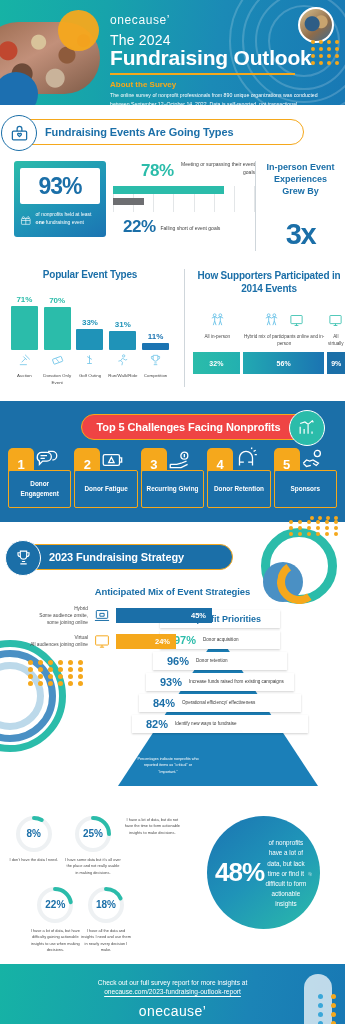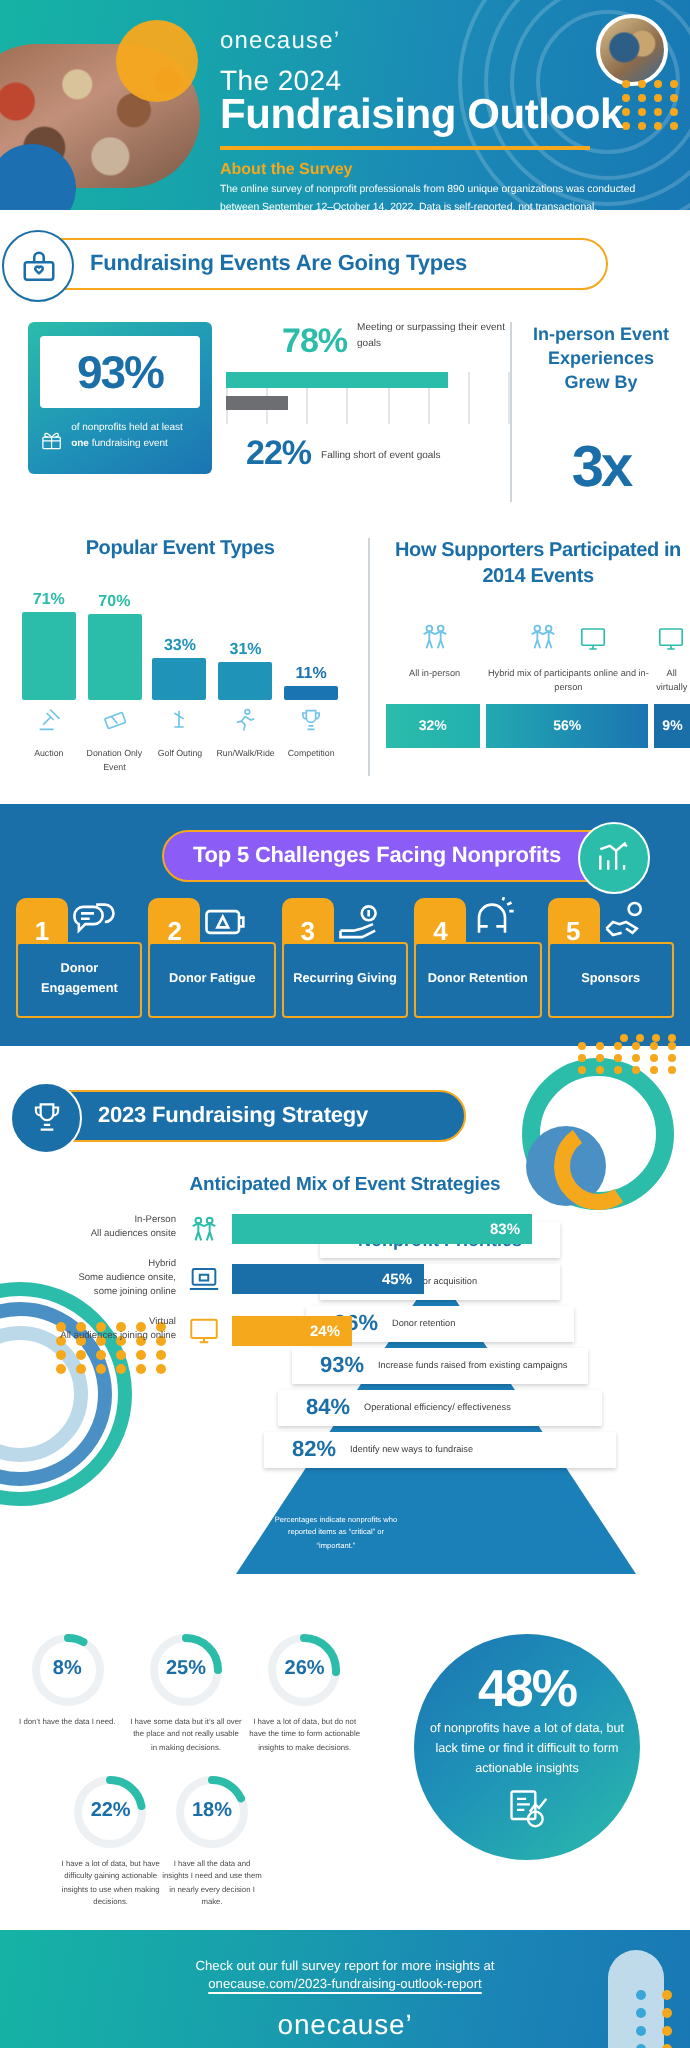--- a/index.html
+++ b/index.html
@@ -69,21 +69,21 @@
     color:#ffffff; font-size:5.2px; line-height:1.85; margin-top:2px; max-width:218px;
   }
 
   
   .sec-white { position:relative; background:#ffffff; }
   .pill {
     display:flex; align-items:center; gap:8px;
     height:26px; border-radius:14px; border:1.6px solid #f5a81c;
     background:#ffffff; padding:0 14px 0 30px; position:relative;
   }
-  .pill-teal { border-color:#f5a81c; background:#8b5cf6;margin-left:48px; }
+  .pill-teal { border-color:#f5a81c; background:#ef4444;margin-left:48px; }
   .pill-blue { border-color:#f5a81c; background:#1b6fa8; }
   .pill-txt { font-size:11px; font-weight:700; color:#1b6fa8; letter-spacing:-.1px; white-space:nowrap; }
   .pill-teal .pill-txt, .pill-blue .pill-txt { color:#ffffff; }
   .pill-badge {
     position:absolute; left:-14px; top:-5px; width:36px; height:36px; border-radius:50%;
     background:#ffffff; border:1.6px solid #1b6fa8;
     display:flex; align-items:center; justify-content:center;
   }
   .pill-badge.teal { background:#2bbcaa; border-color:#ffffff; }
   .pill-badge.navy { background:#1b6fa8; border-color:#ffffff; }
@@ -98,21 +98,21 @@
   .card93-top {
     background:#ffffff; border-radius:2px; height:36px;
     display:flex; align-items:center; justify-content:center;
   }
   .card93-num { font-size:23px; font-weight:700; color:#1b6fa8; letter-spacing:-1px; }
   .card93-bot { display:flex; gap:4px; margin-top:6px; align-items:flex-start; }
   .card93-cap { font-size:5px; color:#ffffff; line-height:1.65; }
   .card93-cap b { font-weight:700; }
 
   .s1-mid { flex:1; position:relative; padding-left:7px; }
-  .row78 { display:flex; align-items:flex-end; gap:5px; padding-left:28px; }
+  .row78 { display:flex; align-items:flex-end; gap:5px; padding-left:28px;text-align:right; }
   .big-teal { font-size:17px; font-weight:700; color:#2bbcaa; letter-spacing:-.5px; line-height:1; }
   .big-navy { font-size:17px; font-weight:700; color:#1b6fa8; letter-spacing:-.5px; line-height:1; }
   .mini-cap { font-size:5px; color:#444; line-height:1.55; padding-bottom:2px; }
   .bars-box { margin-top:7px; position:relative; height:26px; }
   .gridlines { position:absolute; inset:0; display:flex; justify-content:space-between; }
   .gridlines i { width:1px; background:#e3e6e8; display:block; }
   .bar-t { position:relative; height:8px; background:#2bbcaa; width:78%; }
   .bar-g { position:relative; height:7px; background:#6d6e71; width:22%; margin-top:4px; }
   .row22 { display:flex; align-items:flex-end; gap:5px; margin-top:6px; padding-left:10px; }
 
@@ -223,21 +223,21 @@
   .donut-cell { width:56px; text-align:center; }
   .donut { width:40px; height:40px; margin:0 auto; position:relative; }
   .donut-v {
     position:absolute; inset:0; display:flex; align-items:center; justify-content:center;
     font-size:10px; font-weight:700; color:#1b6fa8;
   }
   .donut-cap { font-size:3.9px; color:#4a4a4a; line-height:1.7; margin-top:3px; }
   .circle48 {
     width:113px; height:113px; border-radius:50%; margin:2px auto 0 auto;
     background:linear-gradient(140deg,#1b74b2 0%,#1f93b8 48%,#2bbcaa 100%);
-    display:flex; flex-direction:column; align-items:center; justify-content:center;
+    display:flex; flex-direction:row; align-items:center; justify-content:center;
     padding:0 8px; text-align:center;
   }
   .c48-num { font-size:26px; font-weight:700; color:#ffffff; letter-spacing:-1px; line-height:1; }
   .c48-txt { font-size:6.3px; color:#ffffff; line-height:1.6; margin-top:3px; }
 
   
   .footer {
     position:relative; height:69px; overflow:hidden;
     background:linear-gradient(100deg,#16b3a5 0%,#18a0ac 35%,#1b84b6 72%,#1878b4 100%);
     display:flex; flex-direction:column; align-items:center; justify-content:center;
@@ -655,31 +655,20 @@
         <div class="pyr-row" style="width:176px;margin-left:0;">
           <span class="pyr-pct" style="color:#1b6fa8">82%</span>
           <span class="pyr-lab">Identify new ways to fundraise</span>
         </div>
       </div>
       <div class="pyr-note">Percentages indicate nonprofits who reported items as “critical” or “important.”</div>
     </div>
 
     <div class="mixrows">
       <div class="mixrow">
-        <div class="mixlab">In-Person<br>All audiences onsite</div>
-        <svg class="mixicon" viewBox="0 0 24 24" fill="none" stroke="#2bbcaa" stroke-width="1.4">
-            <circle cx="8" cy="6" r="2"></circle>
-            <circle cx="16" cy="6" r="2"></circle>
-            <path d="M8 8v6M4 10l4-2 4 2M6 20l2-6M10 20l-2-6M16 8v6M12 10l4-2 4 2M14 20l2-6M18 20l-2-6"></path>
-          </svg>
-        <div class="mixbar" style="width:150px;background:#2bbcaa;">
-            <span>83%</span>
-          </div>
-      </div>
-      <div class="mixrow">
         <div class="mixlab">Hybrid<br>Some audience onsite,<br>some joining online</div>
         <svg class="mixicon" viewBox="0 0 24 24" fill="none" stroke="#1b6fa8" stroke-width="1.4">
             <rect x="4" y="5" width="16" height="11" rx="1"></rect>
             <path d="M2 19h20M9 9h6v4H9z"></path>
           </svg>
         <div class="mixbar" style="width:96px;background:#1b6fa8;">
             <span>45%</span>
           </div>
       </div>
       <div class="mixrow">
@@ -713,27 +702,20 @@
             <div class="donut">
               <svg width="40" height="40" viewBox="0 0 40 40">
                   <circle cx="20" cy="20" r="16" fill="none" stroke="#eef1f3" stroke-width="4"></circle>
                   <circle cx="20" cy="20" r="16" fill="none" stroke="#2bbcaa" stroke-width="4" stroke-dasharray="25.1 75.4" transform="rotate(-90 20 20)" stroke-linecap="round"></circle>
                 </svg>
               <div class="donut-v">25%</div>
             </div>
             <div class="donut-cap">I have some data but it’s all over the place and not really usable in making decisions.</div>
           </div>
           <div class="donut-cell">
-            <div class="donut">
-              <svg width="40" height="40" viewBox="0 0 40 40">
-                  <circle cx="20" cy="20" r="16" fill="none" stroke="#eef1f3" stroke-width="4"></circle>
-                  <circle cx="20" cy="20" r="16" fill="none" stroke="#2bbcaa" stroke-width="4" stroke-dasharray="26.1 74.4" transform="rotate(-90 20 20)" stroke-linecap="round"></circle>
-                </svg>
-              <div class="donut-v">26%</div>
-            </div>
             <div class="donut-cap">I have a lot of data, but do not have the time to form actionable insights to make decisions.</div>
           </div>
         </div>
         <div class="donut-row" style="margin-top:8px;padding-left:26px;">
           <div class="donut-cell">
             <div class="donut">
               <svg width="40" height="40" viewBox="0 0 40 40">
                   <circle cx="20" cy="20" r="16" fill="none" stroke="#eef1f3" stroke-width="4"></circle>
                   <circle cx="20" cy="20" r="16" fill="none" stroke="#2bbcaa" stroke-width="4" stroke-dasharray="22.1 78.4" transform="rotate(-90 20 20)" stroke-linecap="round"></circle>
                 </svg>

